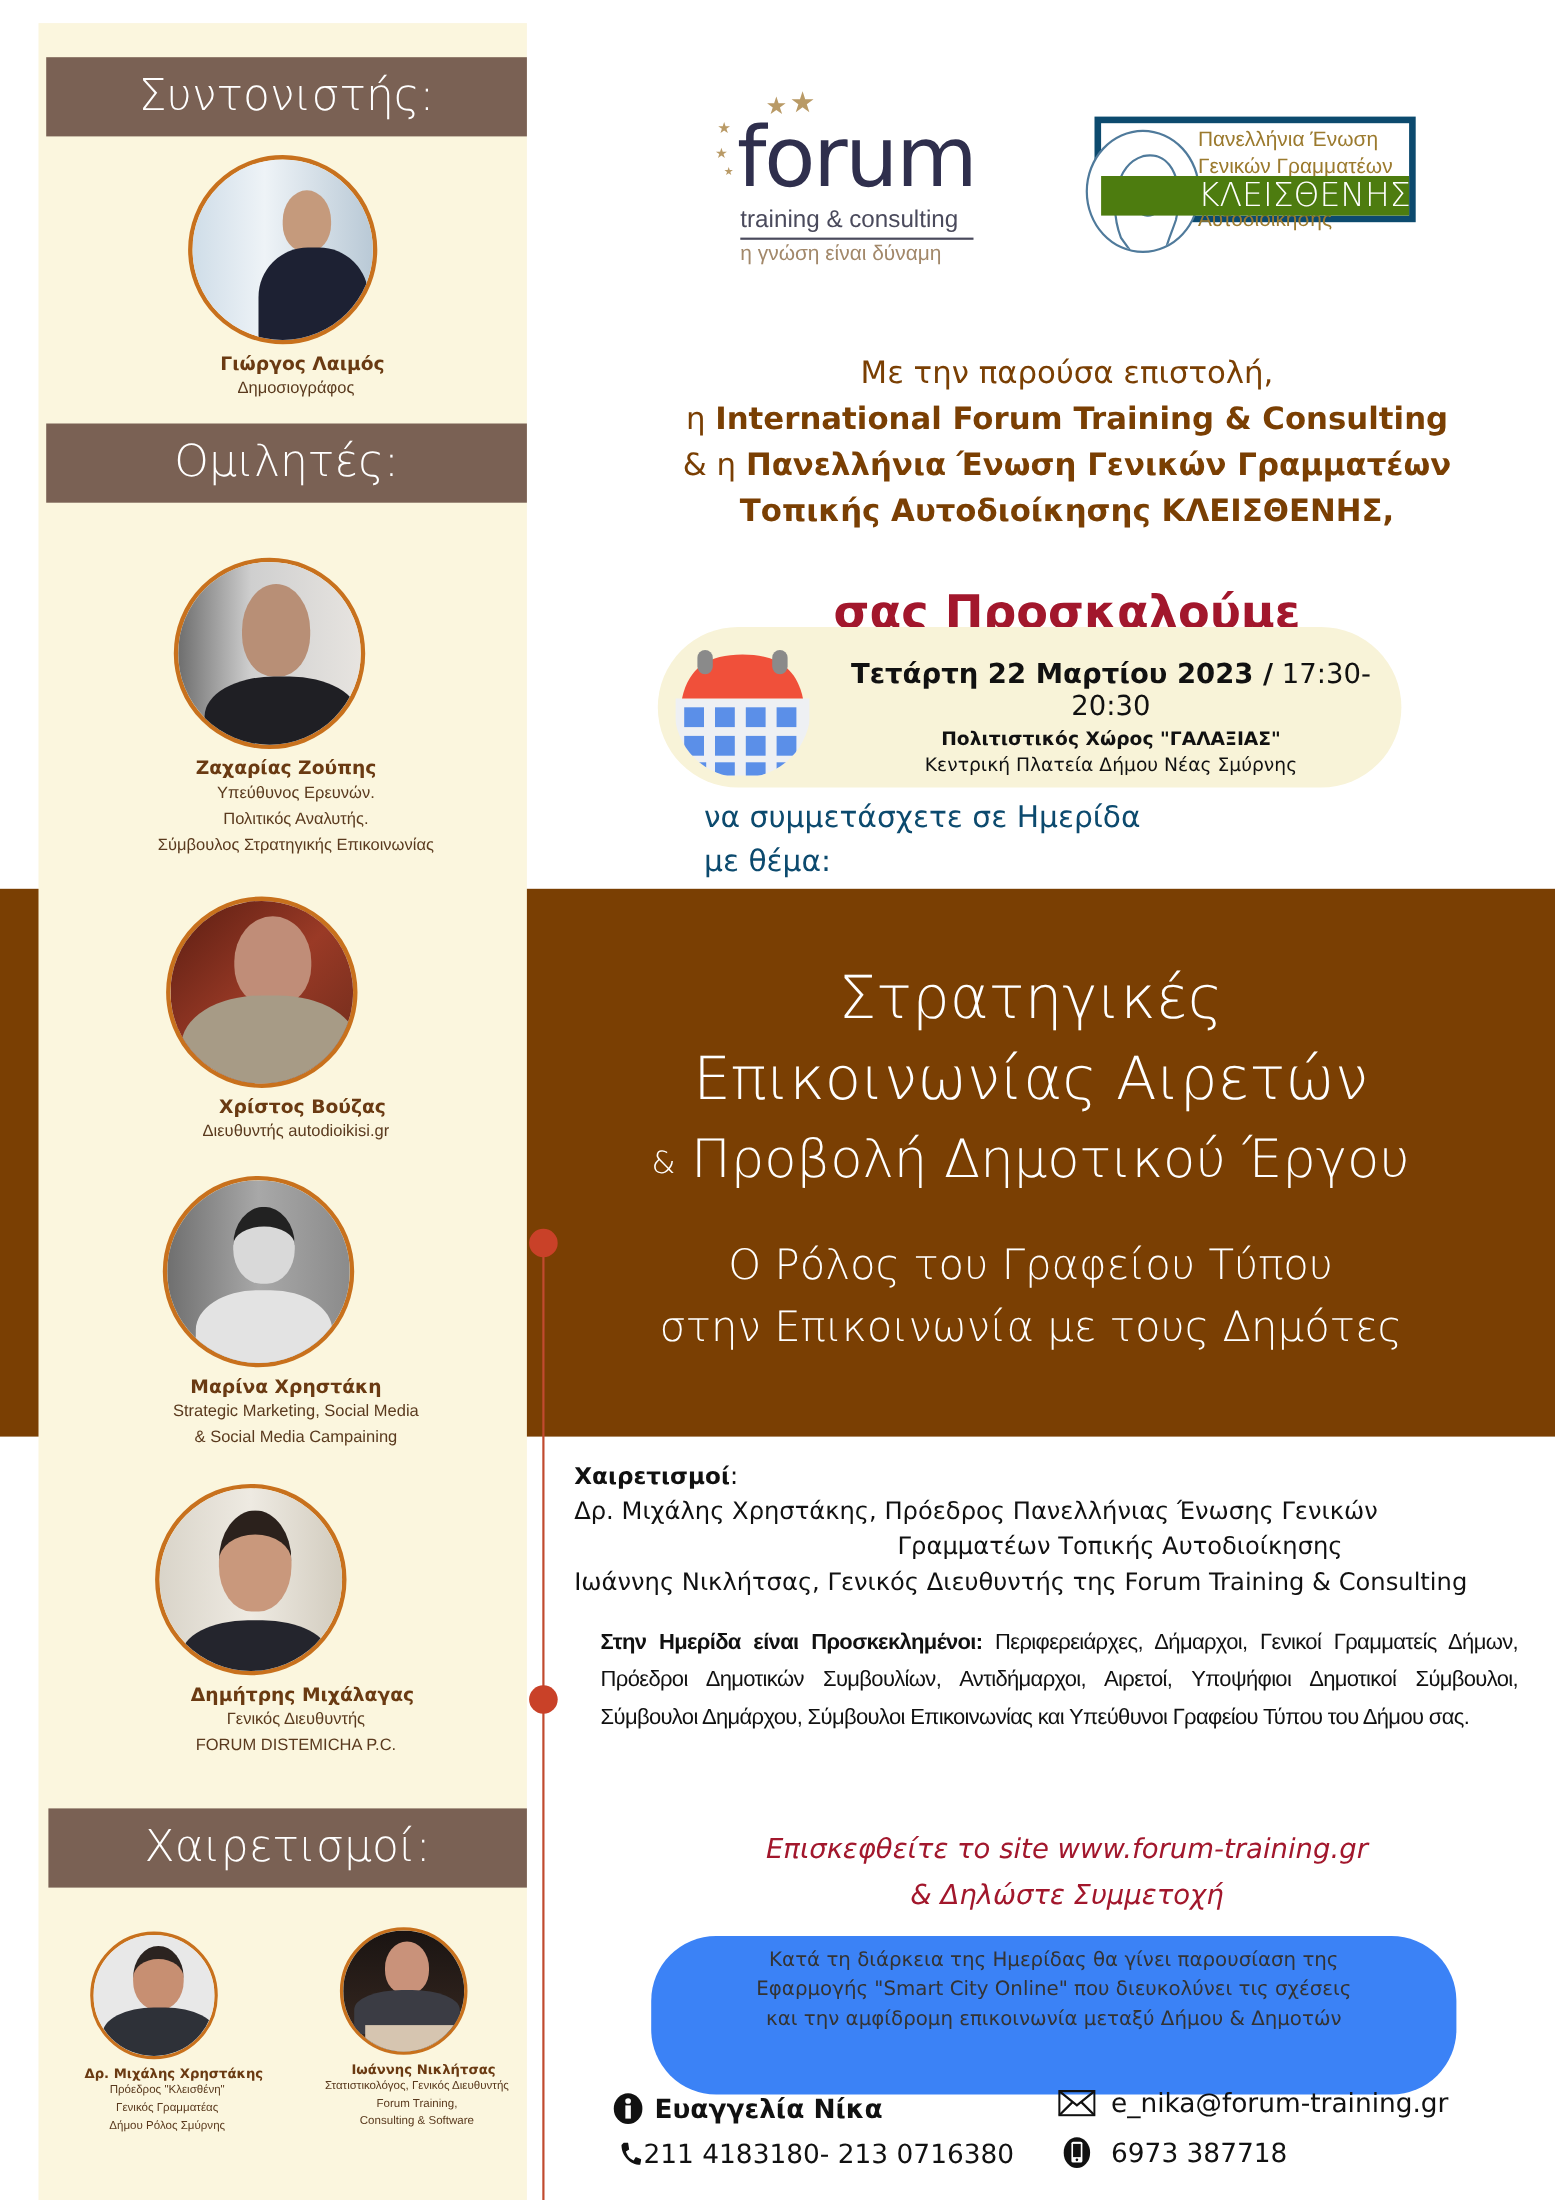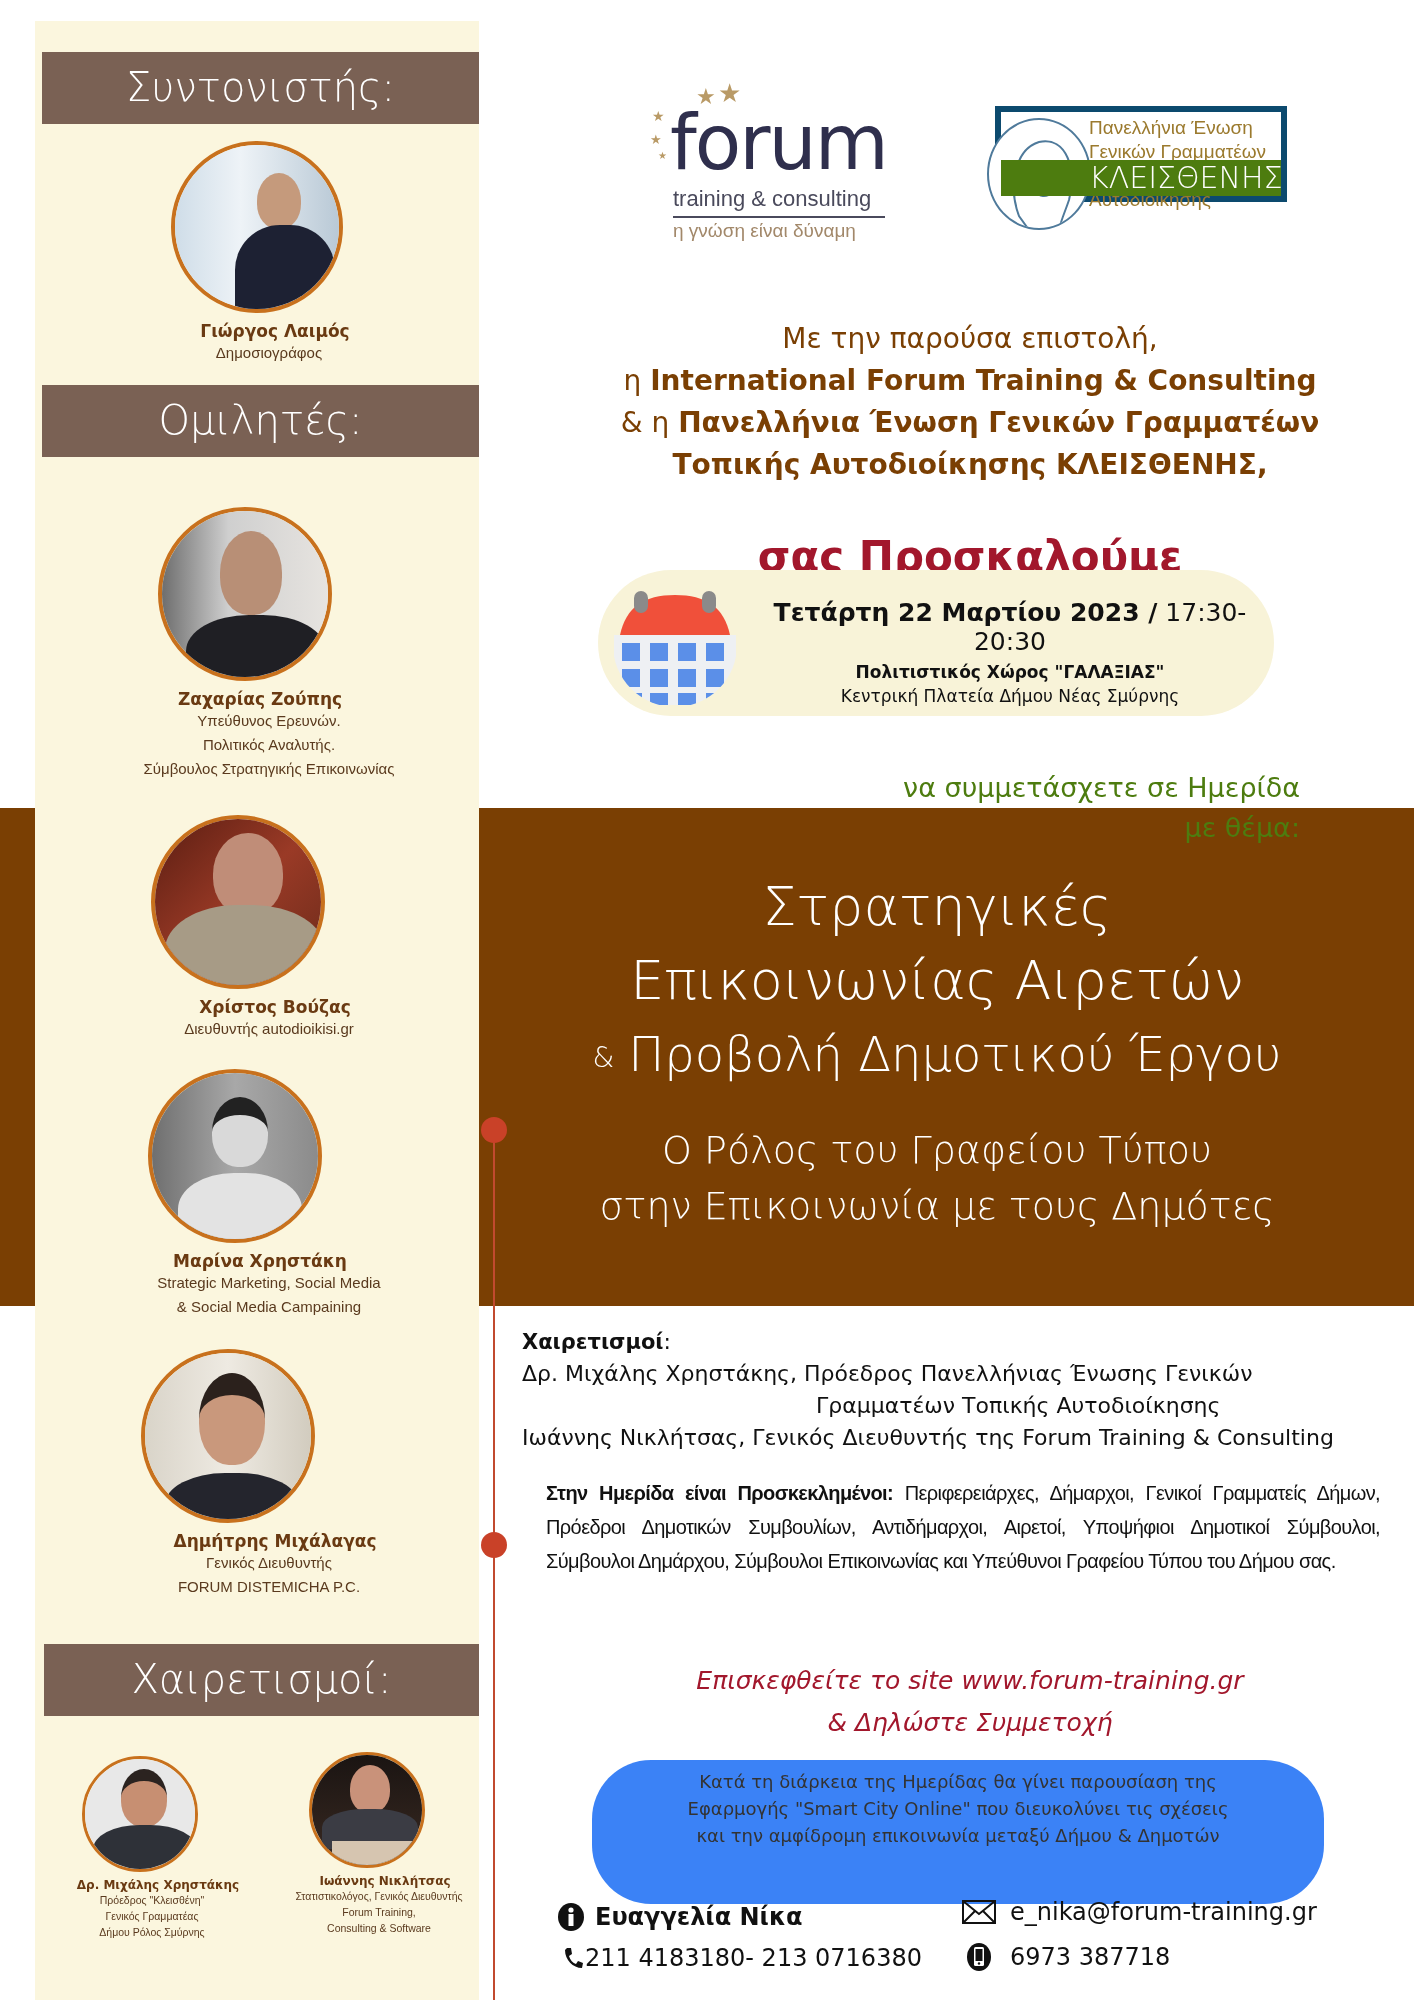--- a/index.html
+++ b/index.html
@@ -42,21 +42,21 @@
             font-family: "DejaVu Sans", sans-serif; font-size: 42px; font-weight: bold; }
 
   .date-pill { position: absolute; left: 598px; top: 570px; width: 676px; height: 146px; border-radius: 73px; background: #f8f3d8; }
   .cal { position: absolute; left: 614px; top: 585px; width: 122px; height: 120px; }
   .date-text { position: absolute; left: 740px; top: 598px; width: 540px; text-align: center; }
   .date-line { font-family: "DejaVu Sans", sans-serif; font-size: 25px; color: #111; }
   .date-line b { font-weight: bold; }
   .venue { font-family: "DejaVu Sans", sans-serif; font-size: 17px; font-weight: bold; color: #111; margin-top: 6px; }
   .address { font-family: "DejaVu Sans", sans-serif; font-size: 17px; color: #111; margin-top: 4px; }
 
-  .participate { position: absolute; left: 640px; top: 724px; width: 660px; text-align: right; font-family: "DejaVu Sans", sans-serif; font-size: 27px; color: #4d7c0f; line-height: 40px; margin-top: 44px; }
+  .participate { position: absolute; left: 640px; top: 724px; width: 660px; text-align: left; font-family: "DejaVu Sans", sans-serif; font-size: 27px; color: #0c4a6e; line-height: 40px; }
 
   .title-block { position: absolute; left: 460px; top: 870px; width: 954px; text-align: center; color: #fff; font-family: "DejaVu Sans", sans-serif; font-weight: 300; }
   .t1 { font-size: 54px; line-height: 74px; }
   .t3 { font-size: 48px; line-height: 72px; }
   .t3 .amp { font-size: 28px; vertical-align: middle; margin-right: 14px; }
   .subtitle { position: absolute; left: 460px; top: 1122px; width: 954px; text-align: center; color: #fff; font-family: "DejaVu Sans", sans-serif; font-size: 38px; line-height: 56px; font-weight: 300; }
 
   .timeline { position: absolute; left: 493px; top: 1130px; width: 2px; height: 870px; background: #c14a2f; }
   .dot { position: absolute; width: 26px; height: 26px; border-radius: 50%; background: #c94128; }
 

